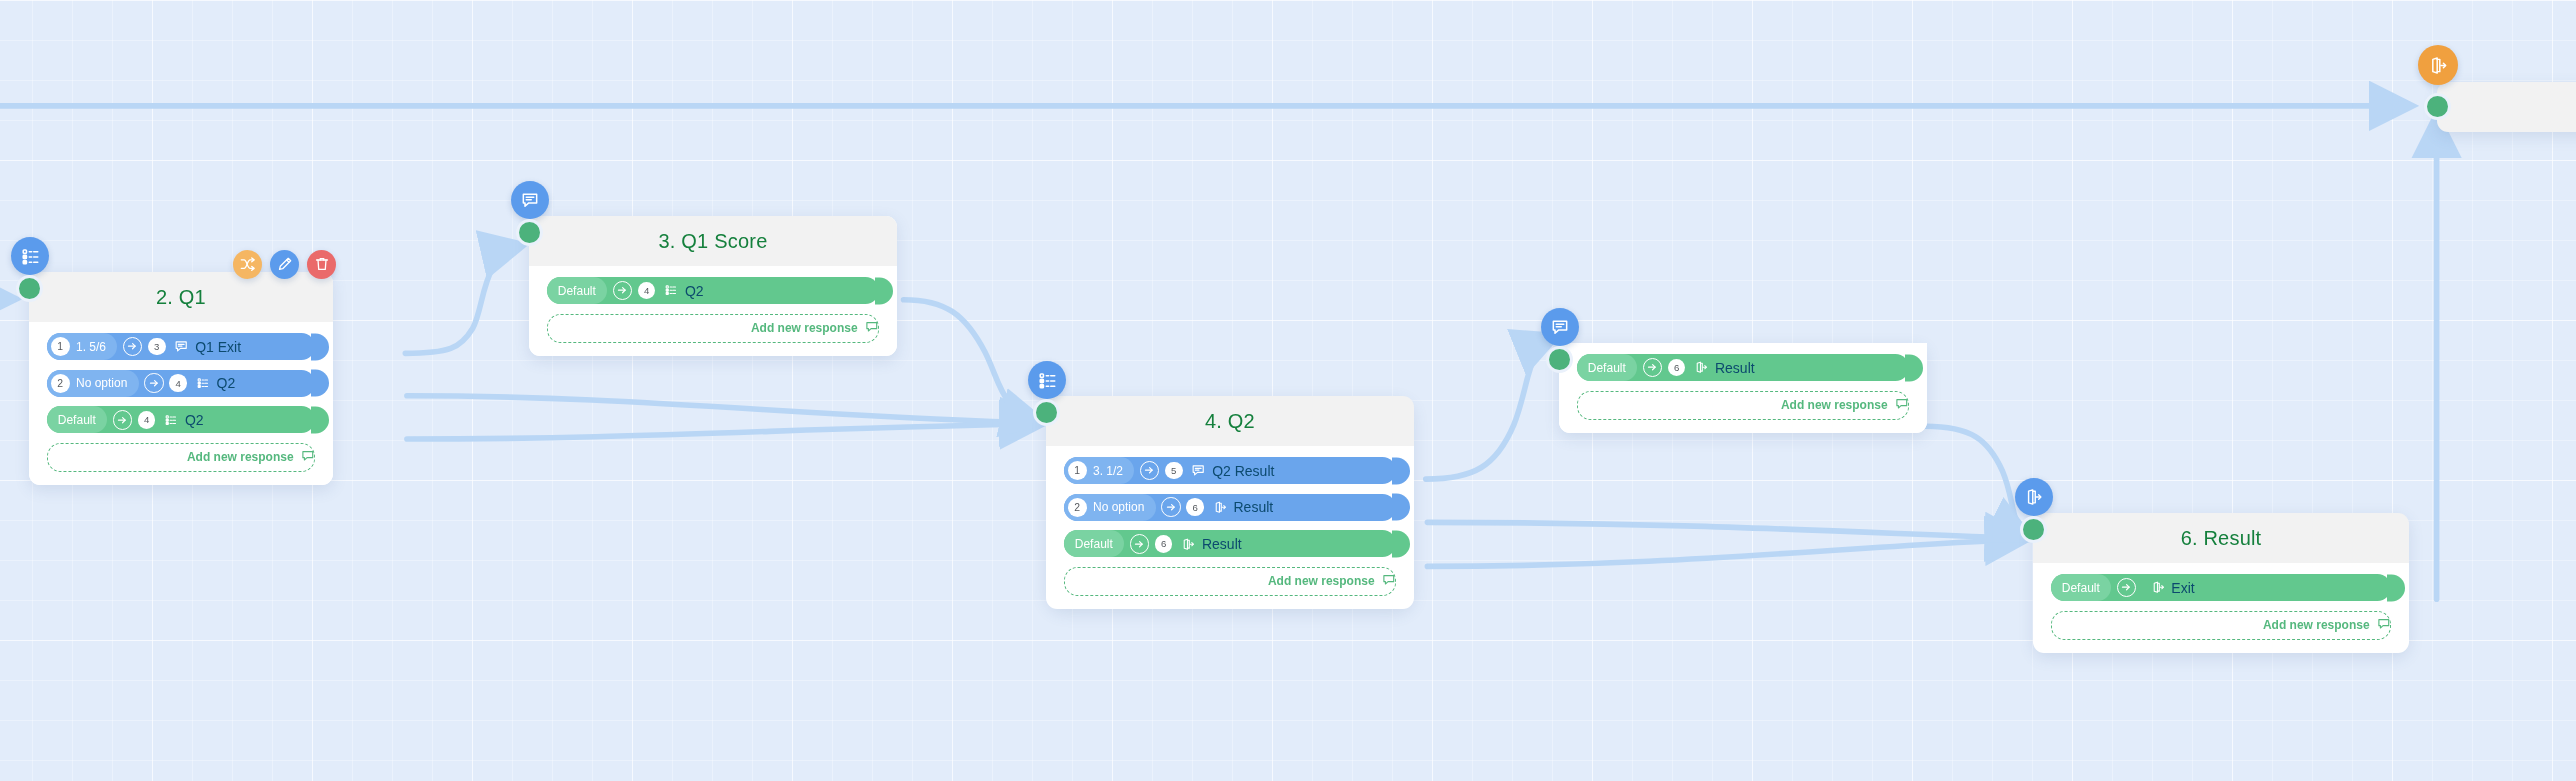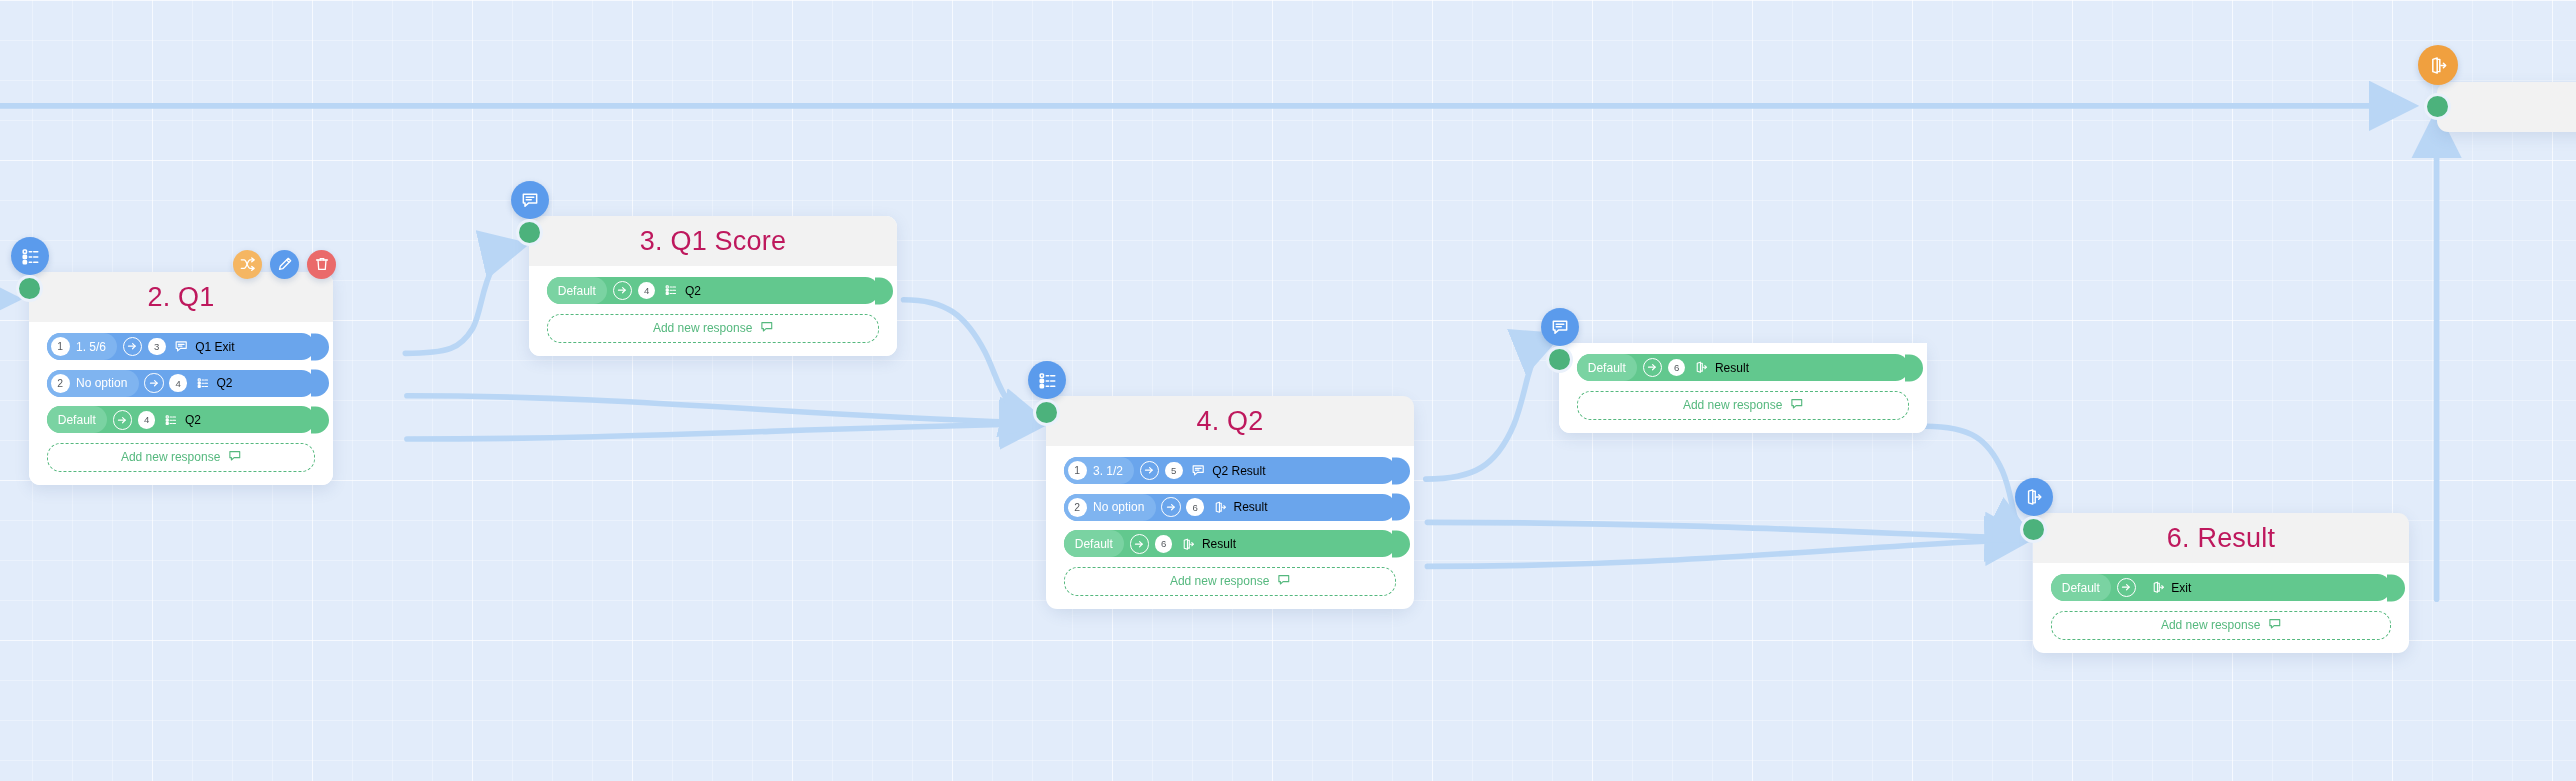--- a/index.html
+++ b/index.html
@@ -31,21 +31,21 @@
     box-shadow:0 4.8px 14.4px rgba(60,95,150,.13);
     overflow:visible;
   }
   .node-head{
     background:#f2f2f2;
     border-radius:11.2px 11.2px 0 0;
     height:50px;
     display:flex;align-items:center;justify-content:center;
   }
   .node-title{
-    font-size:27px;color:#be185d;letter-spacing:0.2px;font-weight:400;
+    font-size:20px;color:#15803d;letter-spacing:0.2px;font-weight:400;
   }
   .node-body{
     background:#fff;
     border-radius:0 0 11.2px 11.2px;
     padding:11.2px 17.6px 13px 17.6px;
     display:flex;flex-direction:column;gap:9.6px;
   }
 
   
   .type-badge{
@@ -109,28 +109,28 @@
     width:17.6px;height:17.6px;border-radius:50%;
     border:1.3px solid #fff;margin:0 5.6px;
     display:flex;align-items:center;justify-content:center;flex:0 0 auto;
   }
   .num{
     width:17.6px;height:17.6px;border-radius:50%;
     background:#fff;color:#55595e;font-size:9.6px;
     display:flex;align-items:center;justify-content:center;flex:0 0 auto;
   }
   .tgt-icon{margin-left:8.8px;display:flex;align-items:center;flex:0 0 auto;}
-  .tgt-label{color:#000000;font-size:12px;margin-left:6.4px;white-space:nowrap;}
+  .tgt-label{color:#0c4a6e;font-size:14px;margin-left:6.4px;white-space:nowrap;}
 
   
   .add-row{
     height:27px;border-radius:13.6px;
     border:1.3px dashed #55b87e;
-    display:flex;align-items:center;justify-content:center;gap:7.2px;
-    color:#55b87e;font-size:12px;background:#fff;
+    display:flex;align-items:center;justify-content:flex-end;gap:7.2px;
+    color:#55b87e;font-size:12px;background:#fff;font-weight:bold;
   }
 
   
   .toolbar{
     position:absolute;right:-3.2px;top:-22.4px;
     display:flex;gap:8px;z-index:6;
   }
   .tb-btn{
     width:29px;height:29px;border-radius:50%;
     display:flex;align-items:center;justify-content:center;

